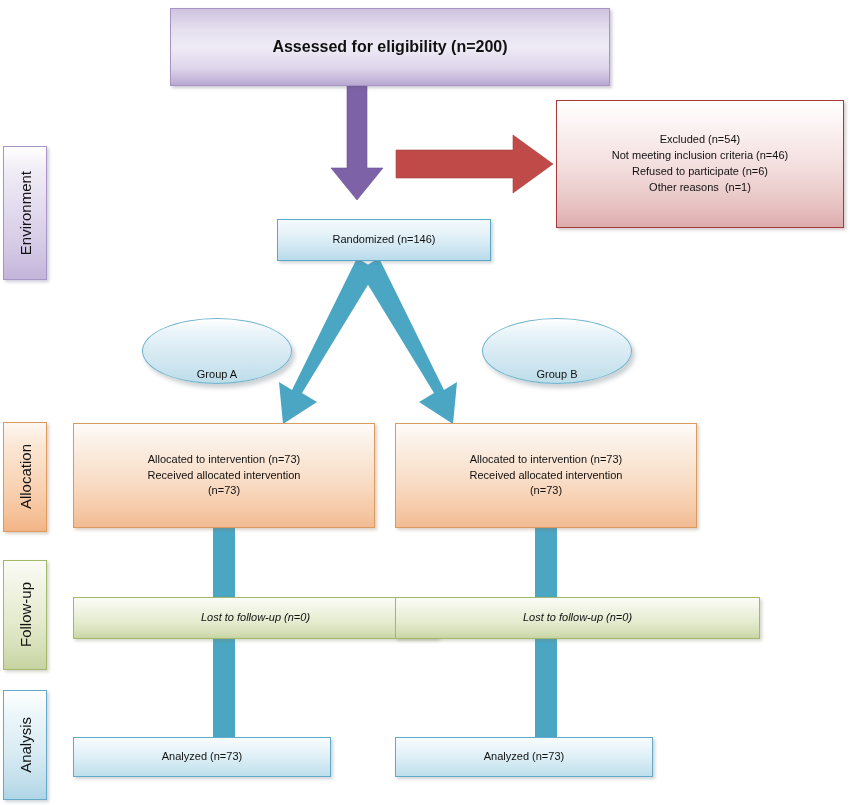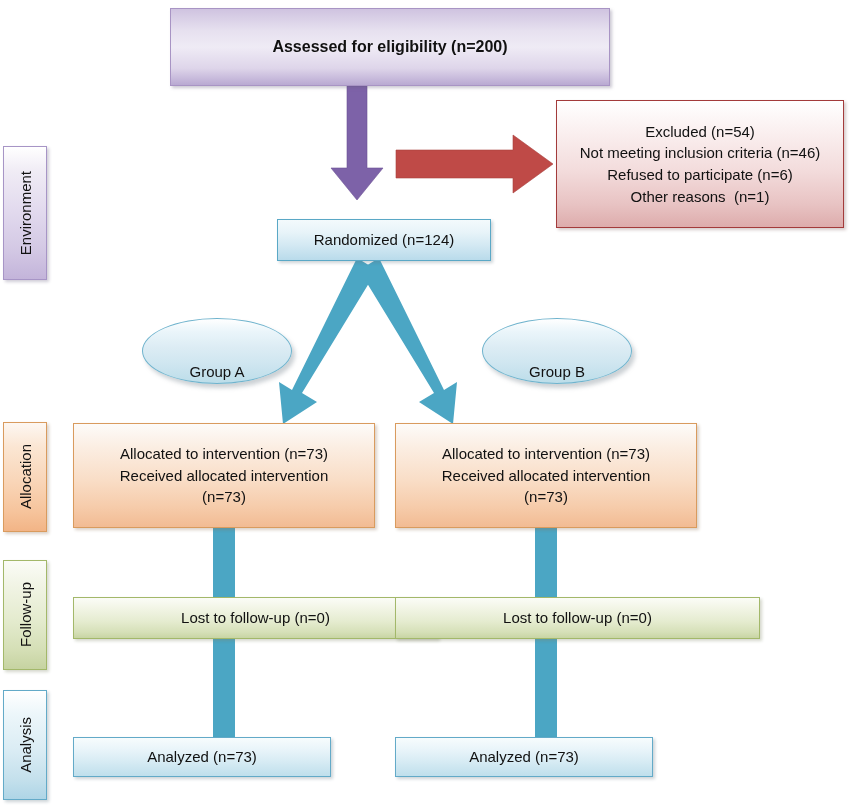--- a/index.html
+++ b/index.html
@@ -19,21 +19,21 @@
     overflow: hidden;
   }
   .node {
     position: absolute;
     box-sizing: border-box;
     display: flex;
     align-items: center;
     justify-content: center;
     text-align: center;
     color: #111111;
-    font-size: 15px;
+    font-size: 11px;
     line-height: 1.45;
     z-index: 5;
   }
   .node .lines { width: 100%; padding: 0 6px; }
   .node .ln { display: block; white-space: pre; }
 
   
   #eligibility {
     left: 170px; top: 8px; width: 440px; height: 78px;
     background: linear-gradient(to bottom, #cfc3e0 0%, #e6e0ef 28%, #efebf5 50%, #ded5ea 78%, #b9a9d2 100%);
@@ -79,20 +79,21 @@
   }
   #allocLeft  { left: 73px; }
   #allocRight { left: 395px; }
 
   
   .follow {
     top: 597px; width: 365px; height: 42px;
     background: linear-gradient(to bottom, #fbfcf7 0%, #f2f5e6 25%, #e5ecd0 58%, #d6e0b8 85%, #c8d5a4 100%);
     border: 1px solid #a3b86a;
     box-shadow: 2px 2px 3px rgba(125,135,100,0.32);
+    font-style: italic;
   }
   #followLeft  { left: 73px; }
   #followRight { left: 395px; }
 
   
   .analysis {
     top: 737px; width: 258px; height: 40px;
     background: linear-gradient(to bottom, #f7fcfd 0%, #eaf5fa 28%, #d8ecf4 60%, #bfdfec 100%);
     border: 1px solid #63aac8;
     box-shadow: 2px 2px 3px rgba(100,120,135,0.32);
@@ -192,21 +193,21 @@
     <span class="lines">
         <span class="ln">Excluded (n=54)</span>
         <span class="ln">Not meeting inclusion criteria (n=46)</span>
         <span class="ln">Refused to participate (n=6)</span>
         <span class="ln">Other reasons  (n=1)</span>
       </span>
   </div>
 
   <div class="node" id="randomized">
     <span class="lines">
-        <span class="ln">Randomized (n=124)</span>
+        <span class="ln">Randomized (n=146)</span>
       </span>
   </div>
 
   <div class="node ellipse" id="groupA">
     <span class="lines">
         <span class="ln">Group A</span>
       </span>
   </div>
 
   <div class="node ellipse" id="groupB">

